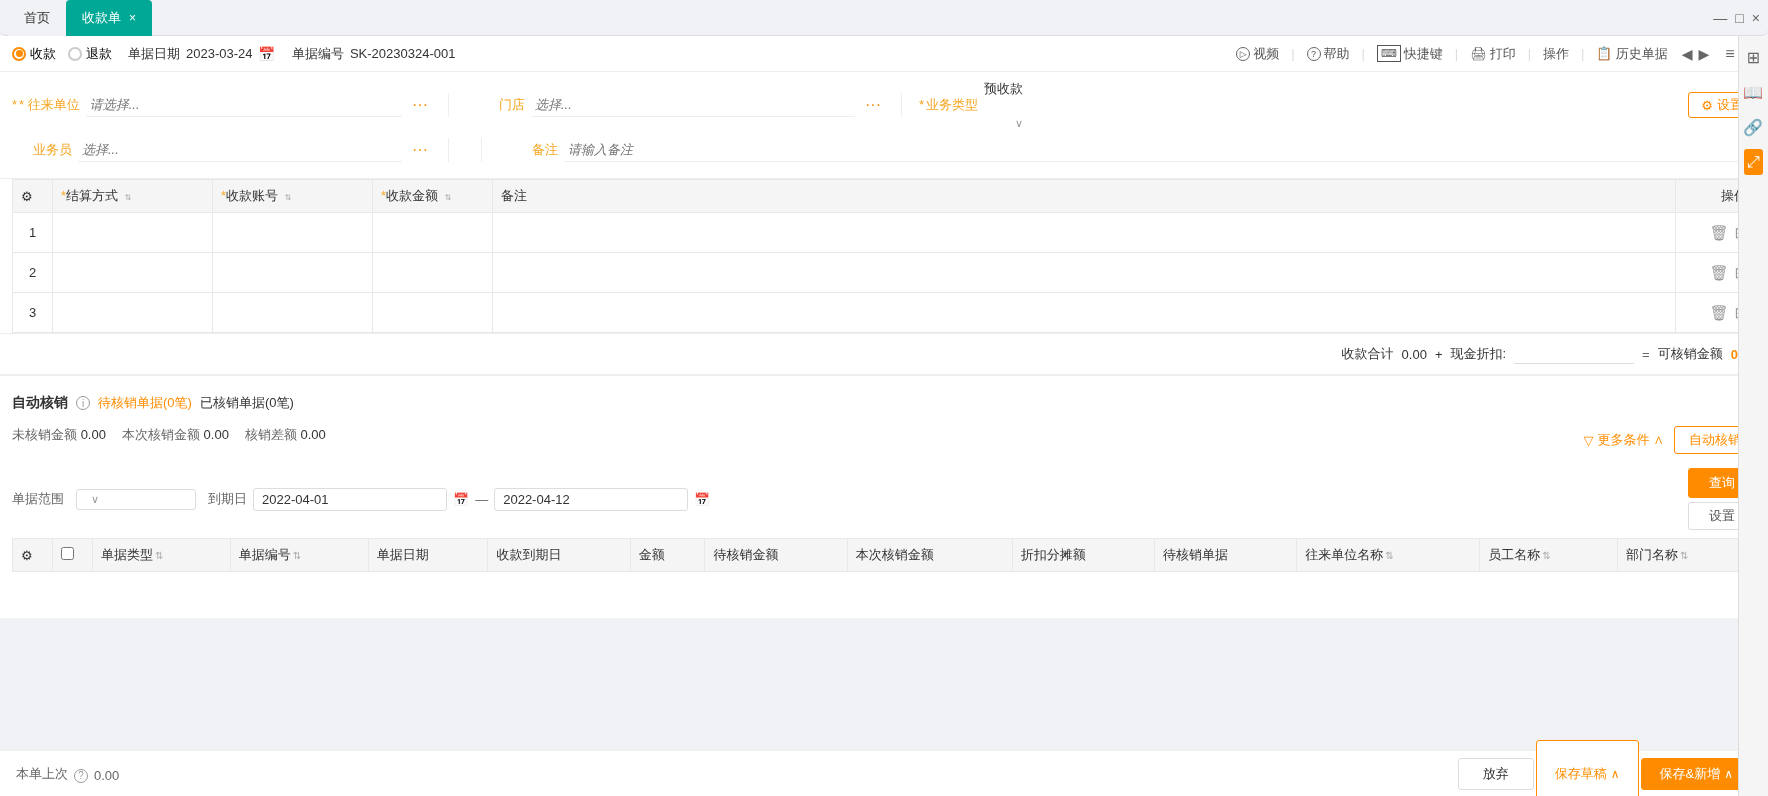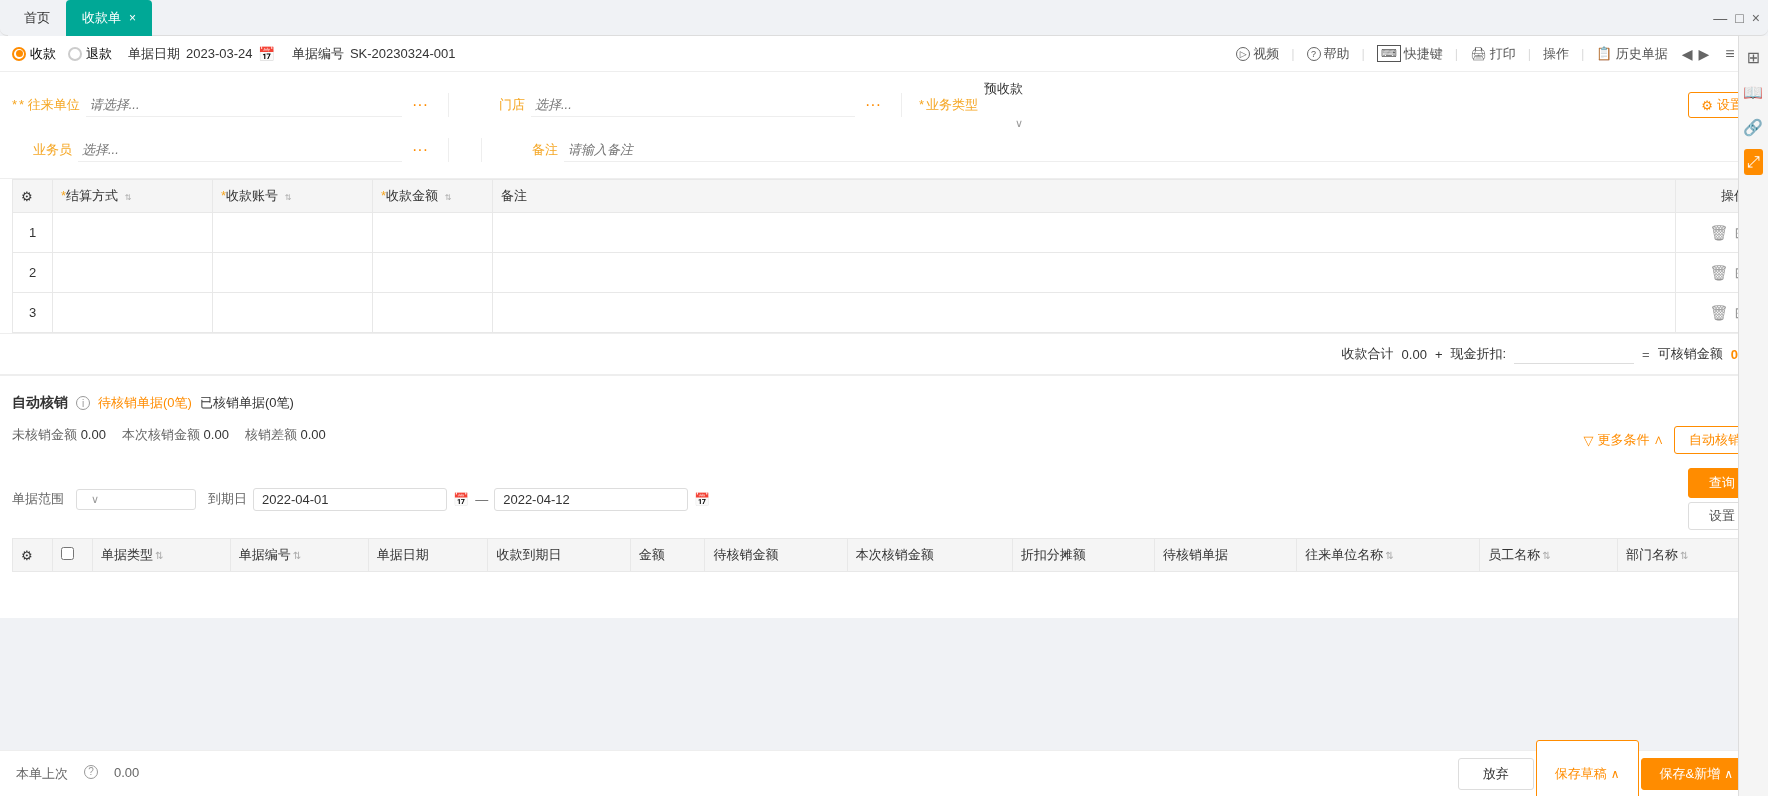--- a/index.html
+++ b/index.html
@@ -142,21 +142,21 @@
     .bottom-table th .sort-icon { color: #aaa; font-size: 10px; margin-left: 2px; }
     .checkbox-cell { text-align: center; }
     .row-checkbox { cursor: pointer; }
 
     
     .footer {
       position: fixed; bottom: 0; left: 0; right: 0; background: #fff;
       border-top: 1px solid #eee; padding: 8px 16px;
       display: flex; align-items: center; justify-content: space-between; height: 46px;
     }
-    .footer-left { display: flex; align-items: flex-start; gap: 16px; color: #666; }
+    .footer-left { display: flex; align-items: flex-end; gap: 6px; color: #666; }
     .footer-right { display: flex; align-items: center; gap: 2px; }
     .btn-discard {
       background: #fff; border: 1px solid #ddd; color: #333; padding: 6px 24px;
       border-radius: 3px; cursor: pointer; font-size: 13px;
     }
     .btn-save-draft {
       background: #fff; border: 1px solid #ff8c00; color: #ff8c00; padding: 24px 18px;
       border-radius: 3px; cursor: pointer; font-size: 13px; display: flex; align-items: center; gap: 4px;
     }
     .btn-save-new {

